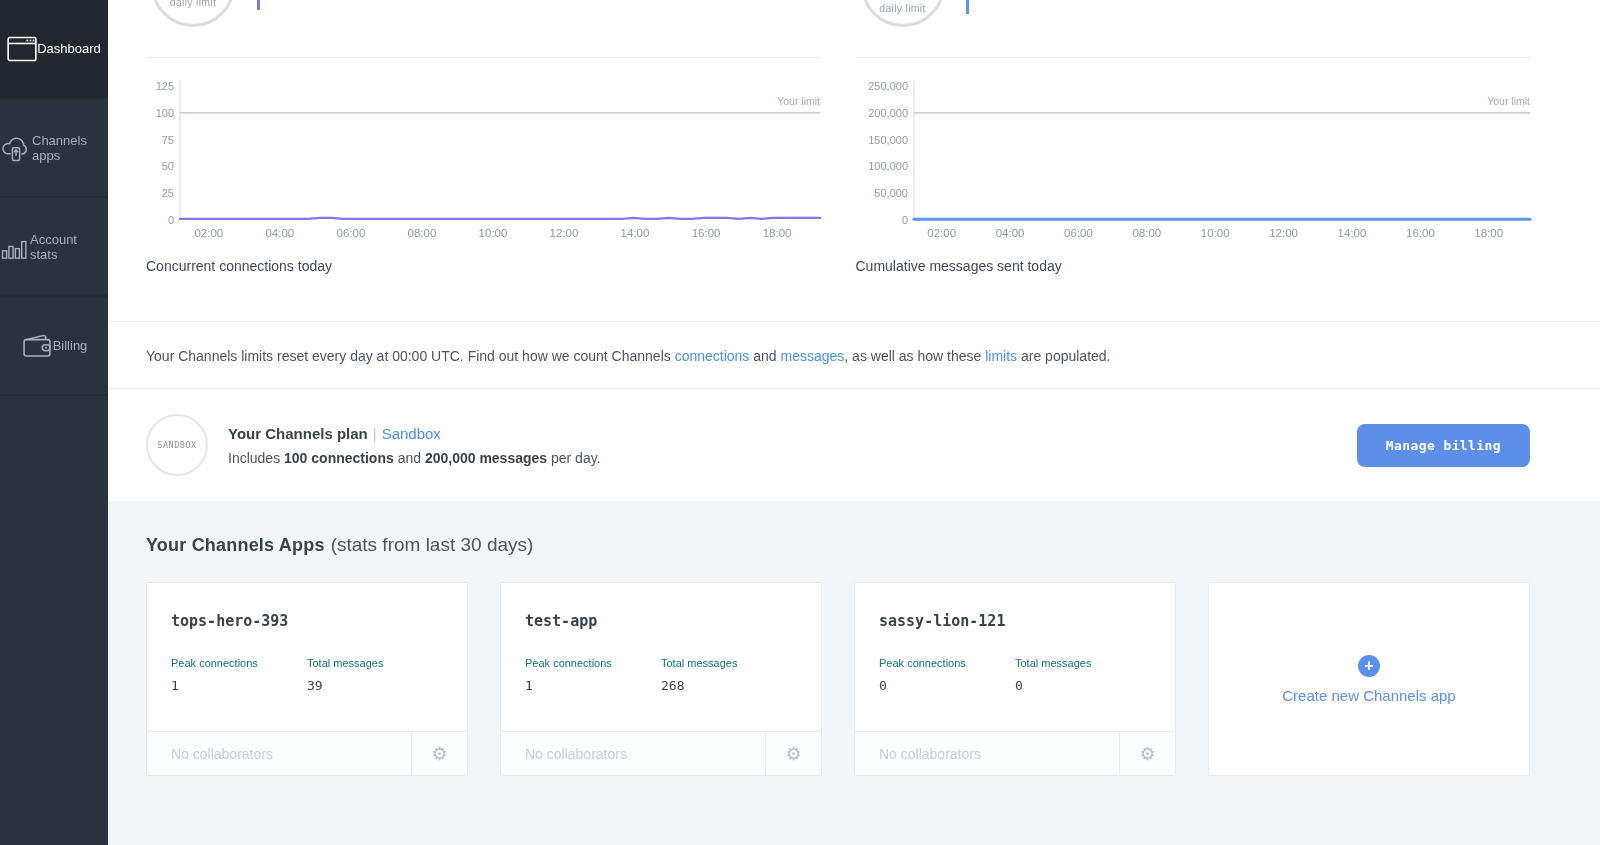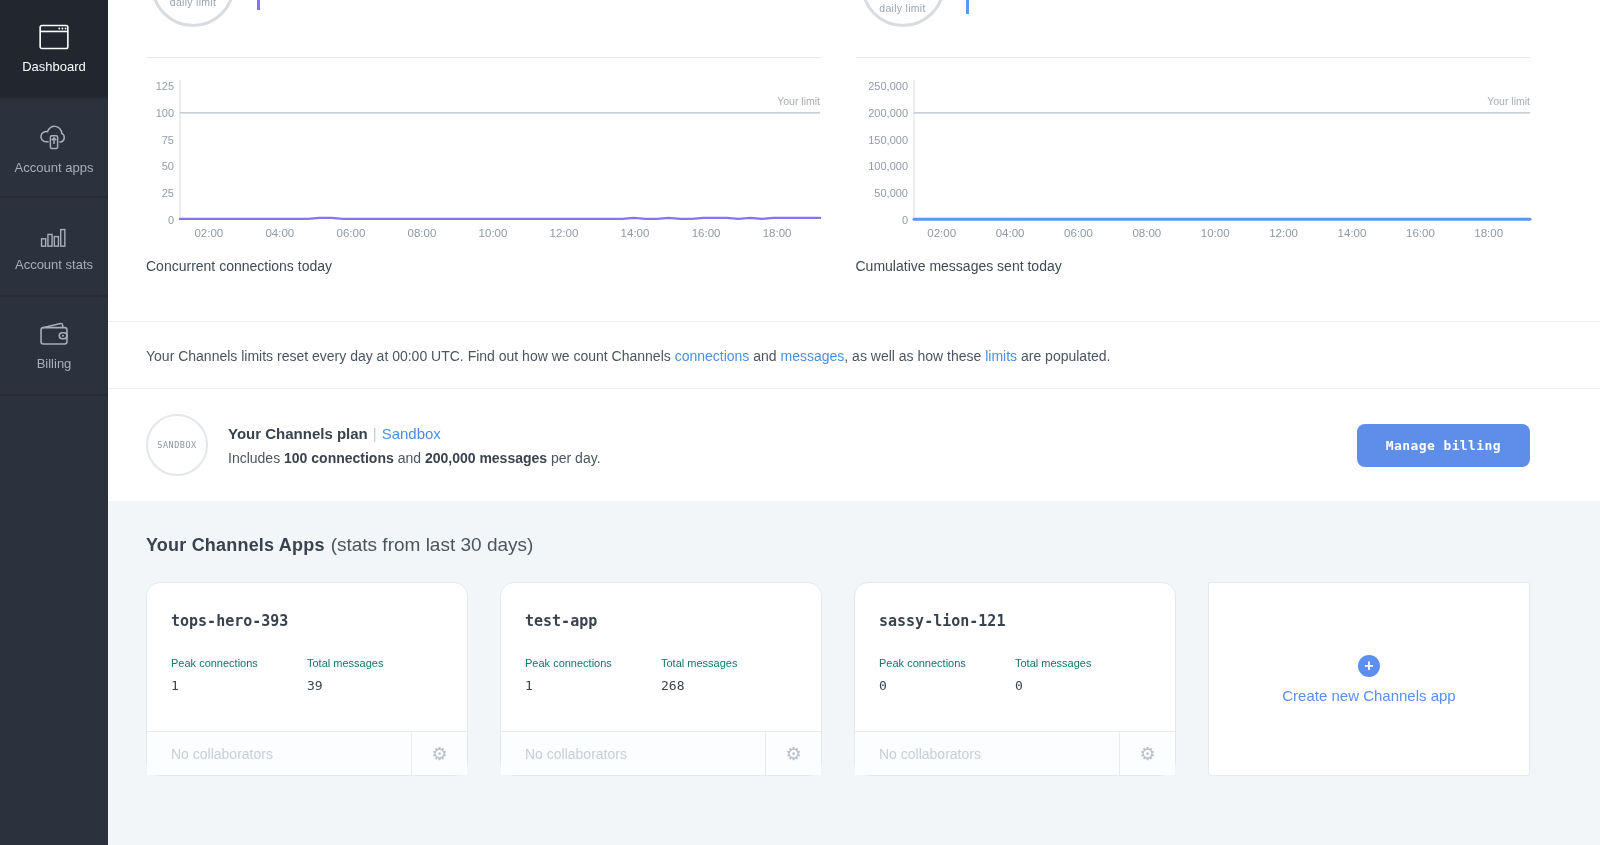--- a/index.html
+++ b/index.html
@@ -2,22 +2,22 @@
 <html><head>
 <meta charset="utf-8">
 <style>
   * { margin:0; padding:0; box-sizing:border-box; }
   html,body { width:1600px; height:845px; overflow:hidden; background:#fff;
     font-family:"Liberation Sans", sans-serif; }
   .mono { font-family:"DejaVu Sans Mono","Liberation Mono",monospace; }
 
   
   .sidebar { position:fixed; left:0; top:0; width:108px; height:845px; background:#2b313d; z-index:5; }
-  .side-item { height:99px; display:flex; flex-direction:column; align-items:center;
-    justify-content:center; gap:9px; color:#a6b0bc; font-size:13px; cursor:pointer;
+  .side-item { height:99px; display:flex; flex-direction:row; align-items:center;
+    justify-content:center; color:#a6b0bc; font-size:13px; cursor:pointer;
     border-bottom:2px solid #262b35; }
   .side-item.active { background:#21262f; color:#fbfcfd; }
   .side-icon { display:flex; align-items:center; justify-content:center; }
   .side-icon svg { display:block; }
 
   
   .main { margin-left:108px; width:1492px; height:845px; display:flex; flex-direction:column; }
 
   .charts-section { height:322px; border-bottom:1px solid #eceef2; padding:0 70px 0 38px;
     display:flex; gap:35px; }
@@ -53,21 +53,21 @@
   .billing-btn { margin-left:auto; background:#5d8fea; color:#fff; border:none; cursor:pointer;
     border-radius:8px; padding:14px 29px; font-size:13px; font-weight:bold; letter-spacing:.4px;
     font-family:"DejaVu Sans Mono","Liberation Mono",monospace; }
 
   .apps-section { flex:1; background:#f3f6f9; padding:33px 70px 0 38px; }
   .apps-heading { font-size:18px; color:#39434e; }
   .apps-heading b { font-weight:bold; letter-spacing:.2px; }
   .apps-heading .hnote { font-size:19px; font-weight:normal; color:#4b5560; margin-left:6px; }
   .cards-row { margin-top:26px; display:flex; gap:32px; }
   .app-card { width:322px; height:194px; background:#fff; border:1px solid #e5e9ee;
-    border-radius:14px; display:flex; flex-direction:column; }
+    border-radius:2px; display:flex; flex-direction:column; }
   .card-body { padding:29px 24px 0; }
   .app-name { font-size:15px; font-weight:bold; color:#39434e; cursor:pointer; }
   .card-stats { display:flex; margin-top:27px; }
   .stat { width:138px; }
   .stat-label { font-size:11px; color:#0f766e; }
   .stat-value { margin-top:9px; font-size:13px; color:#39434e; }
   .card-footer { margin-top:auto; height:44px; border-top:1px solid #e8ebef;
     display:flex; align-items:center; background:#fcfdfe; }
   .footer-text { flex:1; padding-left:24px; font-size:14px; color:#c7ced8; }
   .gear-btn { width:56px; height:100%; border-left:1px solid #e8ebef; display:flex;
@@ -98,21 +98,21 @@
     <span class="side-label">Dashboard</span>
   </div>
     <div class="side-item">
     <span class="side-icon">
         <svg width="32" height="30" viewBox="0 0 30 28" fill="none" stroke="currentColor" stroke-width="1.4">
           <path d="M10 19.5 H7.5 a4.8 4.8 0 1 1 1.4-9.4 A6.8 6.8 0 0 1 22.3 11.6 a4.3 4.3 0 0 1-1 8 h-1.3"></path>
           <rect x="11.6" y="13.8" width="6.8" height="12" rx="1.4"></rect>
           <path d="M15 21.5 v-5.4 M12.9 18 L15 15.7 L17.1 18"></path>
         </svg>
       </span>
-    <span class="side-label">Account apps</span>
+    <span class="side-label">Channels apps</span>
   </div>
     <div class="side-item">
     <span class="side-icon">
         <svg width="30" height="26" viewBox="0 0 26 24" fill="none" stroke="currentColor" stroke-width="1.3">
           <rect x="1.5" y="15.5" width="3.8" height="6.8"></rect>
           <rect x="7.4" y="11.5" width="3.8" height="10.8"></rect>
           <rect x="13.3" y="13.5" width="3.8" height="8.8"></rect>
           <rect x="19.2" y="7" width="3.8" height="15.3"></rect>
         </svg>
       </span>

